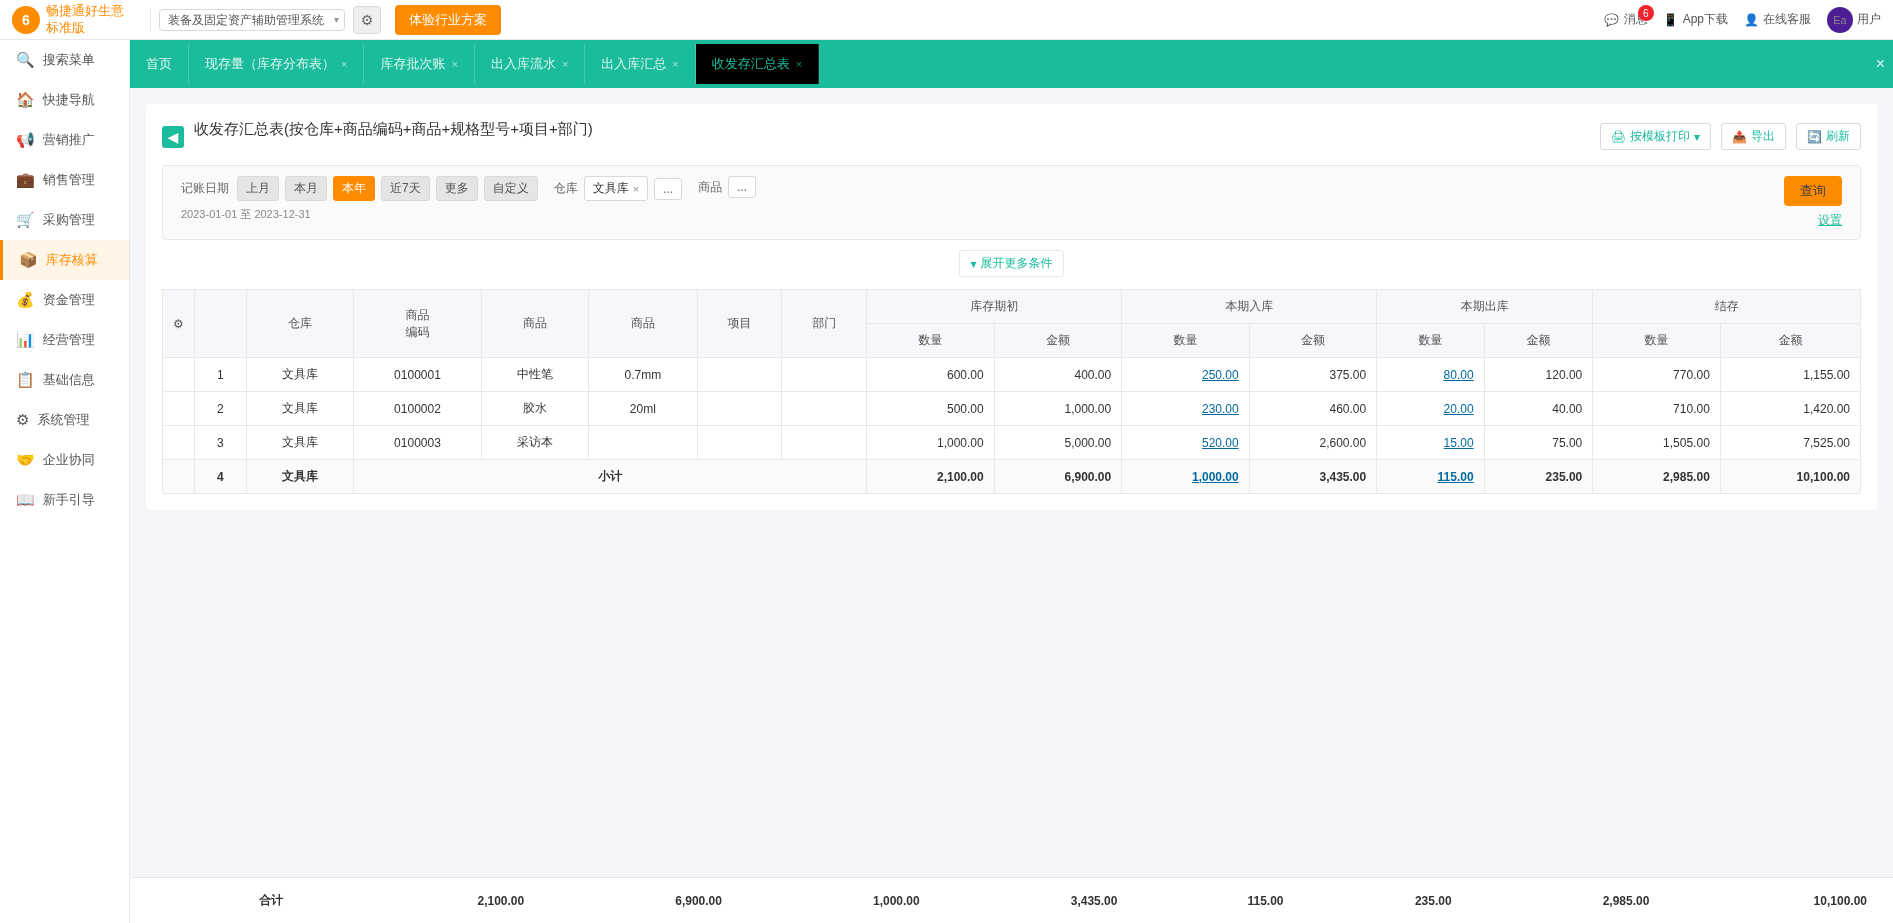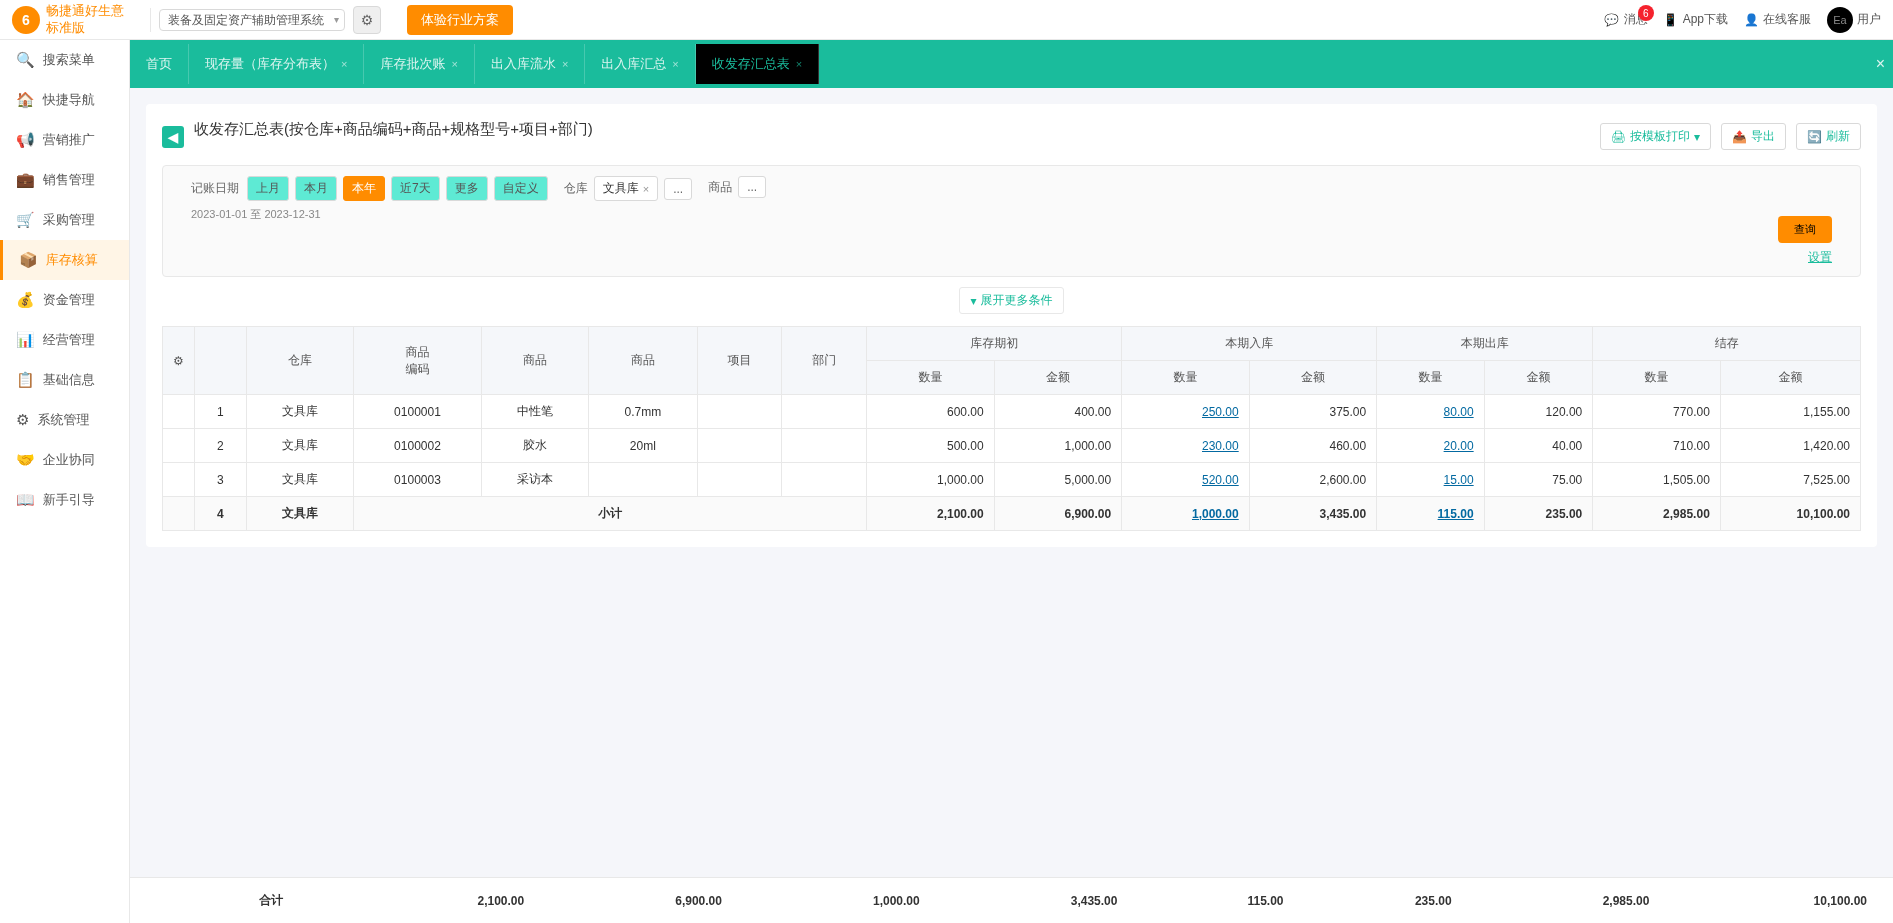--- a/index.html
+++ b/index.html
@@ -16,48 +16,48 @@
 
     
     .top-bar-logo { display: flex; align-items: center; gap: 6px; width: 130px; }
     .logo-icon { width: 28px; height: 28px; background: #ff8c00; border-radius: 50%; display: flex; align-items: center; justify-content: center; color: #fff; font-weight: bold; font-size: 14px; }
     .logo-text { font-size: 13px; color: #ff8c00; line-height: 1.3; }
     .top-bar-divider { width: 1px; height: 24px; background: #e8e8e8; margin: 0 8px; }
     .system-select { border: 1px solid #d9d9d9; border-radius: 4px; padding: 3px 20px 3px 8px; font-size: 12px; color: #555; background: #fff; appearance: none; cursor: pointer; }
     .system-select-wrap { position: relative; display: flex; align-items: center; }
     .system-select-wrap::after { content: '▾'; position: absolute; right: 6px; font-size: 10px; color: #999; pointer-events: none; }
     .gear-btn { width: 28px; height: 28px; border: 1px solid #d9d9d9; border-radius: 4px; display: flex; align-items: center; justify-content: center; margin-left: 8px; cursor: pointer; color: #666; font-size: 14px; }
-    .trial-btn { background: #ff8c00; color: #fff; border: none; border-radius: 4px; padding: 6px 14px; font-size: 13px; cursor: pointer; margin-left: 26px; }
+    .trial-btn { background: #ff8c00; color: #fff; border: none; border-radius: 4px; padding: 6px 14px; font-size: 13px; cursor: pointer; margin-left: 14px; }
     .top-bar-right { margin-left: auto; display: flex; align-items: center; gap: 16px; }
     .top-bar-item { display: flex; align-items: center; gap: 4px; cursor: pointer; color: #555; font-size: 12px; position: relative; }
     .badge { background: #f5222d; color: #fff; border-radius: 50%; width: 16px; height: 16px; font-size: 10px; display: flex; align-items: center; justify-content: center; position: absolute; top: -6px; right: -6px; }
-    .user-avatar { width: 26px; height: 26px; background: #000000; border-radius: 50%; display: flex; align-items: center; justify-content: center; font-size: 11px; color: #888; text-align: right; }
+    .user-avatar { width: 26px; height: 26px; background: #4c1d95; border-radius: 50%; display: flex; align-items: center; justify-content: center; font-size: 11px; color: #888; text-align: right; }
     .sidebar-item { display: flex; align-items: center; gap: 8px; padding: 11px 16px; cursor: pointer; color: #555; font-size: 13px; transition: background 0.2s; }
     .sidebar-item.active { background: #fff5e6; color: #ff8c00; border-left: 3px solid #ff8c00; }
     .sidebar-item .icon { font-size: 15px; }
 
     
     .tab-item { display: flex; align-items: center; gap: 4px; padding: 0 16px; height: 40px; color: rgba(255,255,255,0.85); cursor: pointer; font-size: 13px; border-right: 1px solid rgba(255,255,255,0.2); white-space: nowrap; }
     .tab-item.active { background: #000000; color: #1abc9c; }
     .tab-close { font-size: 11px; margin-left: 2px; opacity: 0.7; }
     .tab-bar-end { margin-left: auto; padding-right: 8px; color: rgba(255,255,255,0.85); font-size: 16px; cursor: pointer; }
 
     
     .panel { background: #fff; border-radius: 4px; padding: 16px; margin-bottom: 12px; }
     .panel-title { font-size: 15px; font-weight: normal; color: #333; margin-bottom: 14px; }
     .filter-label { color: #666; font-size: 12px; white-space: nowrap; }
     .filter-date-group { display: flex; align-items: center; gap: 6px; }
-    .date-btn { padding: 3px 8px; border: 1px solid #d9d9d9; border-radius: 3px; cursor: pointer; font-size: 12px; color: #555; background: #5eead4; }
+    .date-btn { padding: 3px 8px; border: 1px solid #d9d9d9; border-radius: 3px; cursor: pointer; font-size: 12px; color: #555; background: #e5e5e5; }
     .date-btn.active { background: #ff8c00; color: #fff; border-color: #ff8c00; }
     .date-range { font-size: 11px; color: #888; margin-top: 2px; }
     .warehouse-tag { display: flex; align-items: center; gap: 4px; background: #fff; border: 1px solid #d9d9d9; border-radius: 3px; padding: 3px 8px; font-size: 12px; }
     .tag-close { cursor: pointer; color: #999; font-size: 11px; }
     .ellipsis-btn { border: 1px solid #d9d9d9; border-radius: 3px; padding: 3px 8px; cursor: pointer; color: #666; font-size: 12px; background: #fff; }
     .expand-btn { display: flex; align-items: center; gap: 4px; color: #1abc9c; cursor: pointer; font-size: 12px; border: 1px solid #e8e8e8; border-radius: 3px; padding: 4px 10px; background: #fff; margin: 0 auto; }
-    .query-btn { background: #ff8c00; color: #000000; border: none; border-radius: 4px; padding: 6px 16px; cursor: pointer; font-size: 11px; margin-top: 40px; }
+    .query-btn { background: #ff8c00; color: #404040; border: none; border-radius: 4px; padding: 6px 16px; cursor: pointer; font-size: 13px; }
     .settings-link { color: #1abc9c; cursor: pointer; font-size: 12px; text-decoration: underline; }
     .top-actions { display: flex; align-items: center; gap: 10px; }
     .print-btn, .export-btn, .refresh-btn { display: flex; align-items: center; gap: 4px; color: #1abc9c; cursor: pointer; font-size: 12px; border: 1px solid #d9d9d9; border-radius: 3px; padding: 4px 10px; background: #fff; }
 
     
     .data-table { width: 100%; border-collapse: collapse; font-size: 12px; }
     .data-table th { background: #f5f7fa; padding: 8px 10px; text-align: center; border: 1px solid #e8e8e8; color: #555; font-weight: normal; white-space: nowrap; }
     .data-table td { padding: 8px 10px; text-align: center; border: 1px solid #e8e8e8; color: #333; }
     .data-table .num { text-align: right; }
     .data-table .link { color: #0369a1; text-decoration: underline; cursor: pointer; }
@@ -210,21 +210,21 @@
                 <span>📤</span>
                 <span>导出</span>
               </div>
               <div class="refresh-btn">
                 <span>🔄</span>
                 <span>刷新</span>
               </div>
             </div>
           </div>
 
-          <div style="display:flex; align-items:flex-start; gap:16px; margin-bottom:10px; border:1px solid #e8e8e8; border-radius:4px; padding:10px 28px; background:#fafafa;">
+          <div style="display:flex; align-items:flex-start; gap:16px; margin-bottom:10px; border:1px solid #e8e8e8; border-radius:4px; padding:10px 18px; background:#fafafa;">
 
             <div style="display:flex; flex-direction:column; gap:4px; min-width:260px;">
               <div style="display:flex; align-items:center; gap:8px;">
                 <span class="filter-label">记账日期</span>
                 <div class="filter-date-group">
                   <button class="date-btn">上月</button>
                   <button class="date-btn">本月</button>
                   <button class="date-btn active">本年</button>
                   <button class="date-btn">近7天</button>
                   <button class="date-btn">更多</button>

